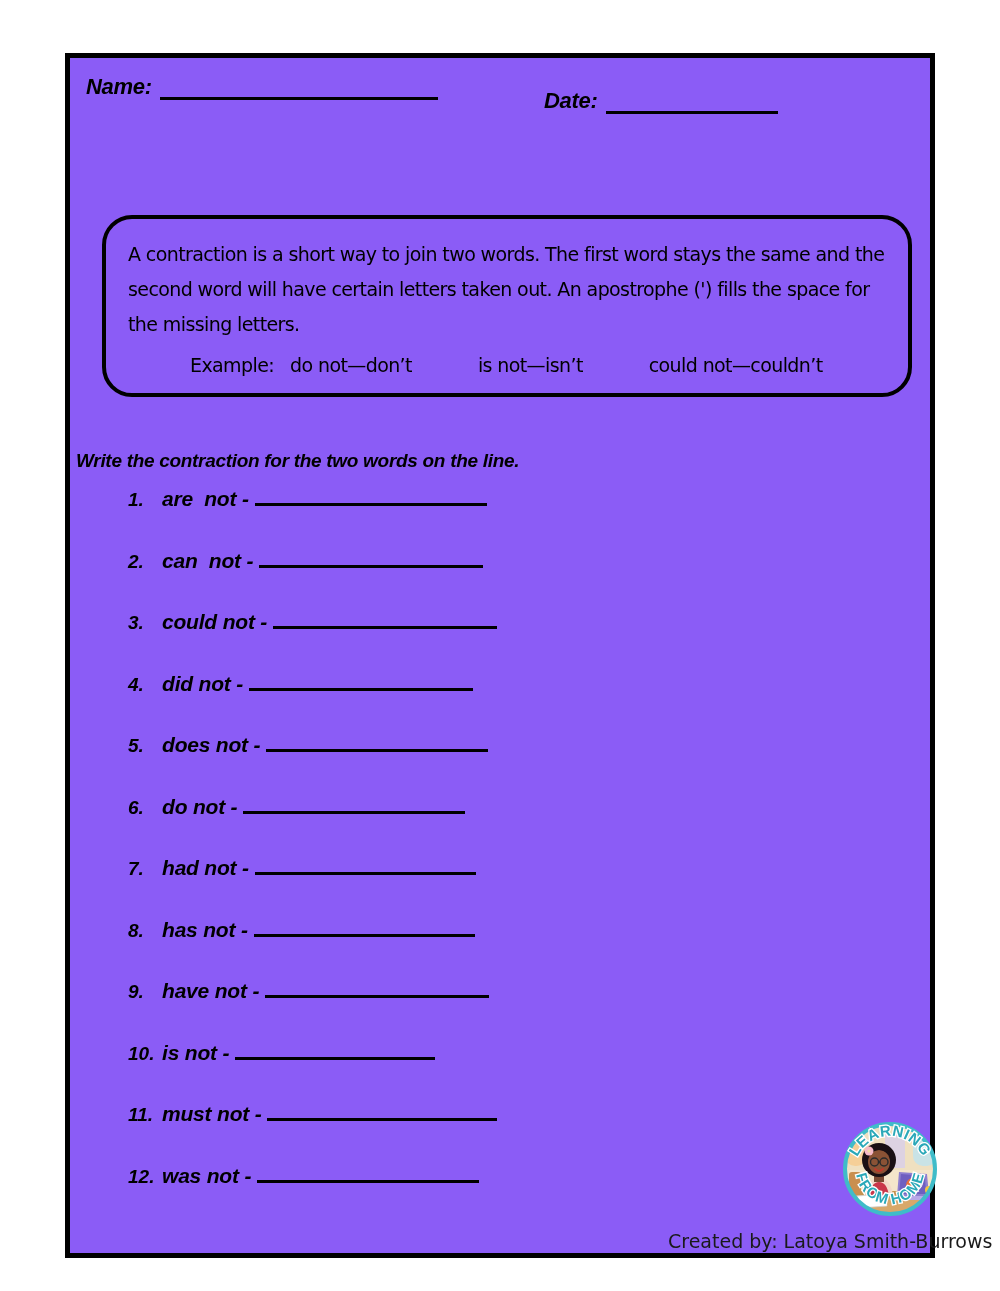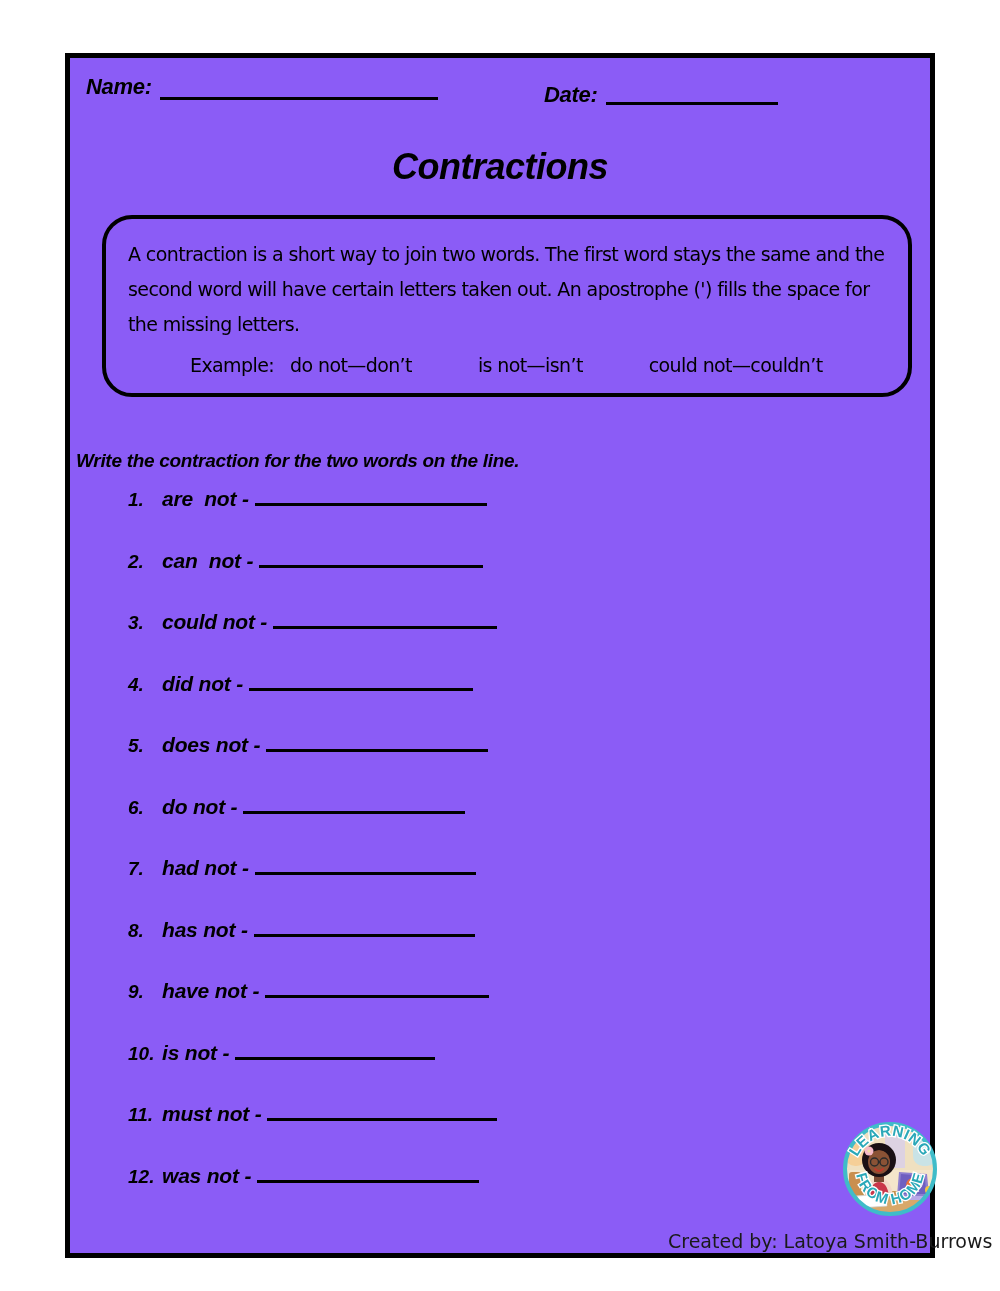--- a/index.html
+++ b/index.html
@@ -47,23 +47,23 @@
   #name-field {
     position: absolute;
     left: 16px;
     top: 16px;
     display: flex;
     align-items: flex-end;
   }
   #date-field {
     position: absolute;
     left: 474px;
-    top: 24px;
+    top: 30px;
     display: flex;
-    align-items: flex-start;
+    align-items: flex-end;
   }
   .blank-rule {
     display: inline-block;
     border-bottom: 3px solid #000;
     height: 20px;
     margin-left: 8px;
   }
   #name-blank { width: 278px; }
   #date-blank { width: 172px; }
 
@@ -199,21 +199,20 @@
     <div id="name-field">
       <span class="field-label">Name:</span>
       <span class="blank-rule" id="name-blank"></span>
     </div>
     <div id="date-field">
       <span class="field-label">Date:</span>
       <span class="blank-rule" id="date-blank"></span>
     </div>
   </div>
 
-  <div id="page-title">Contractions</div>
 
   <div id="directive">Write the contraction for the two words on the line.</div>
 
   <div id="definition-box">
     <div class="def-text">A contraction is a short way to join two words.  The first word stays the same and the</div>
     <div class="def-text">second word will have certain letters taken out.  An apostrophe (') fills the space for</div>
     <div class="def-text">the missing letters.</div>
     <div id="definition-example">
       <span id="example-label">Example:</span>
       <span class="example-pair" id="example-pair-1">do not—don’t</span>

